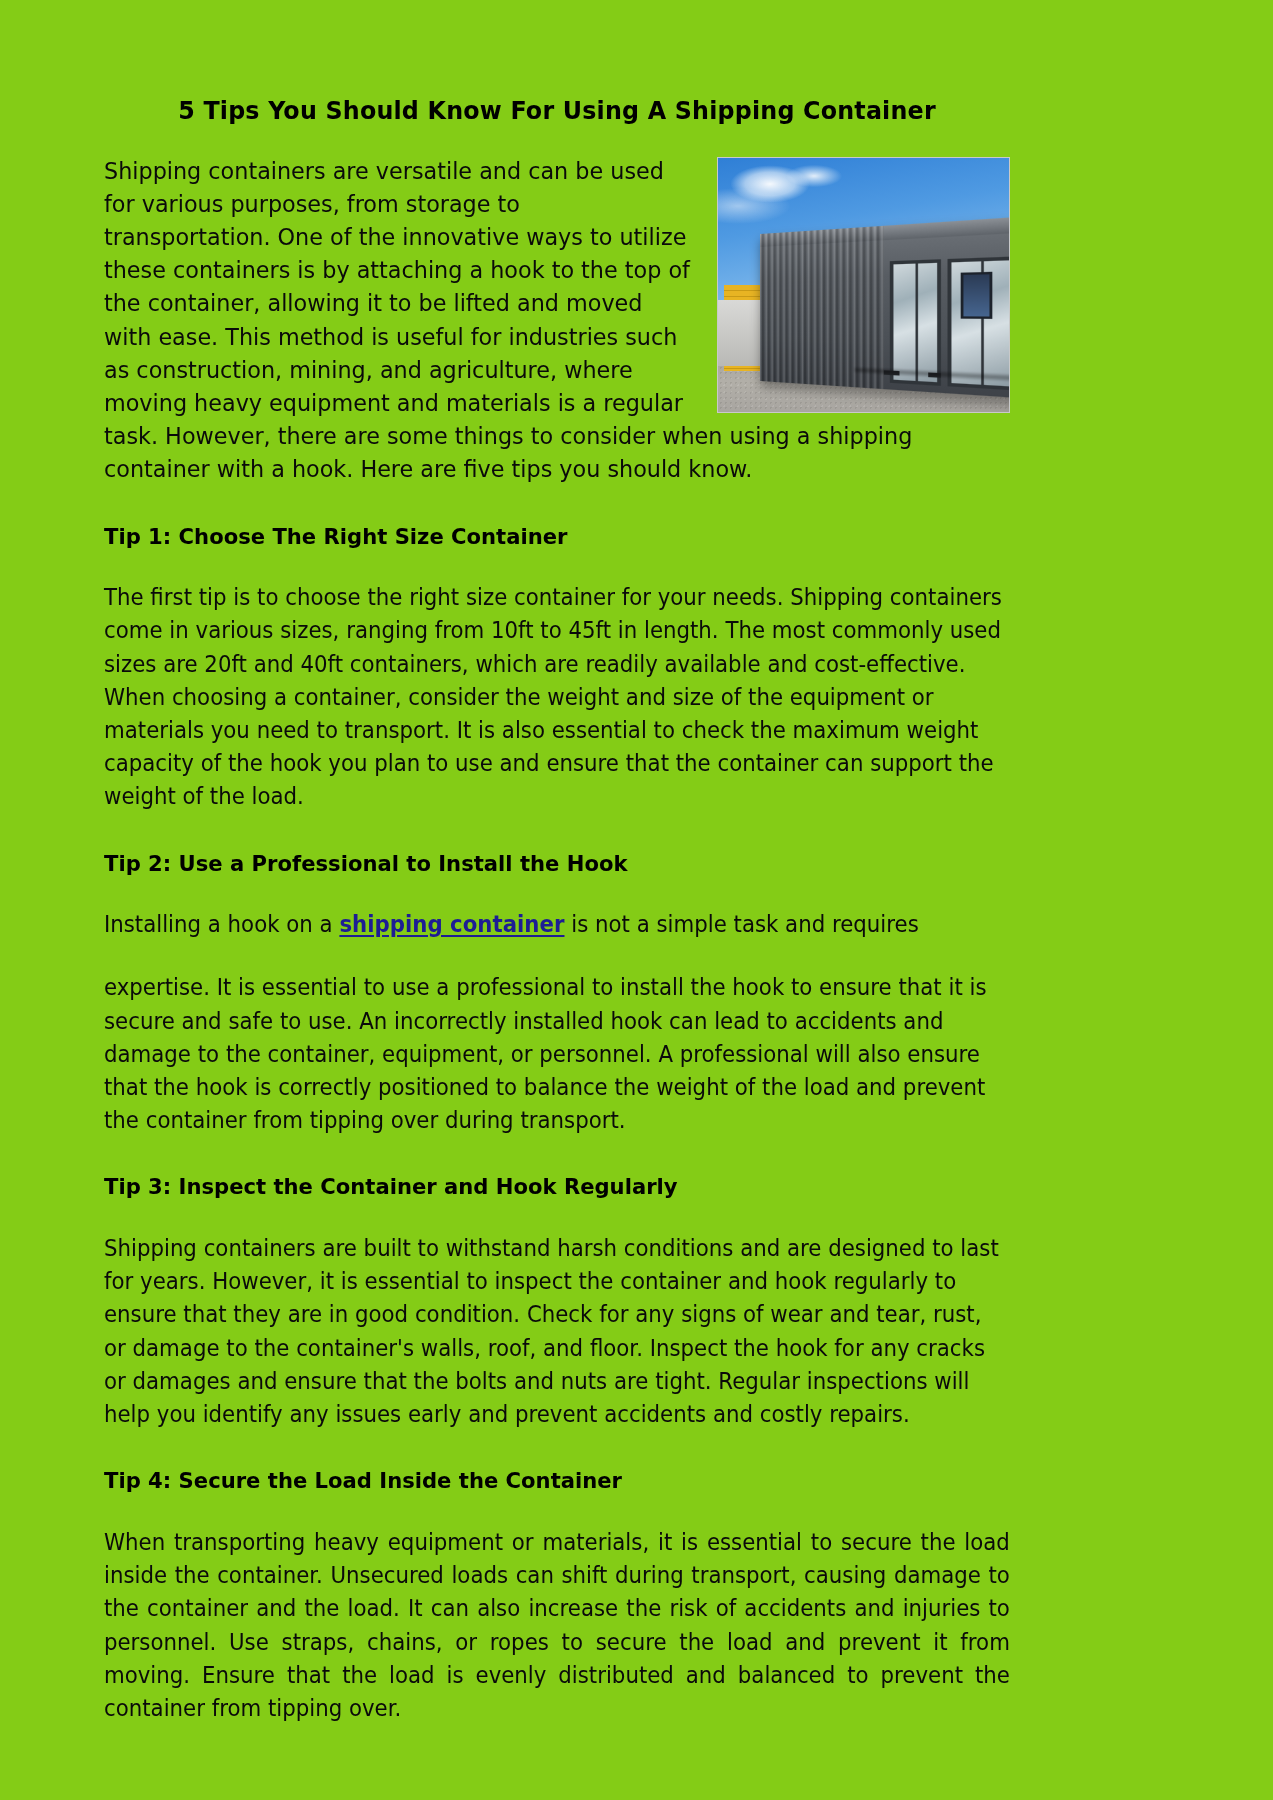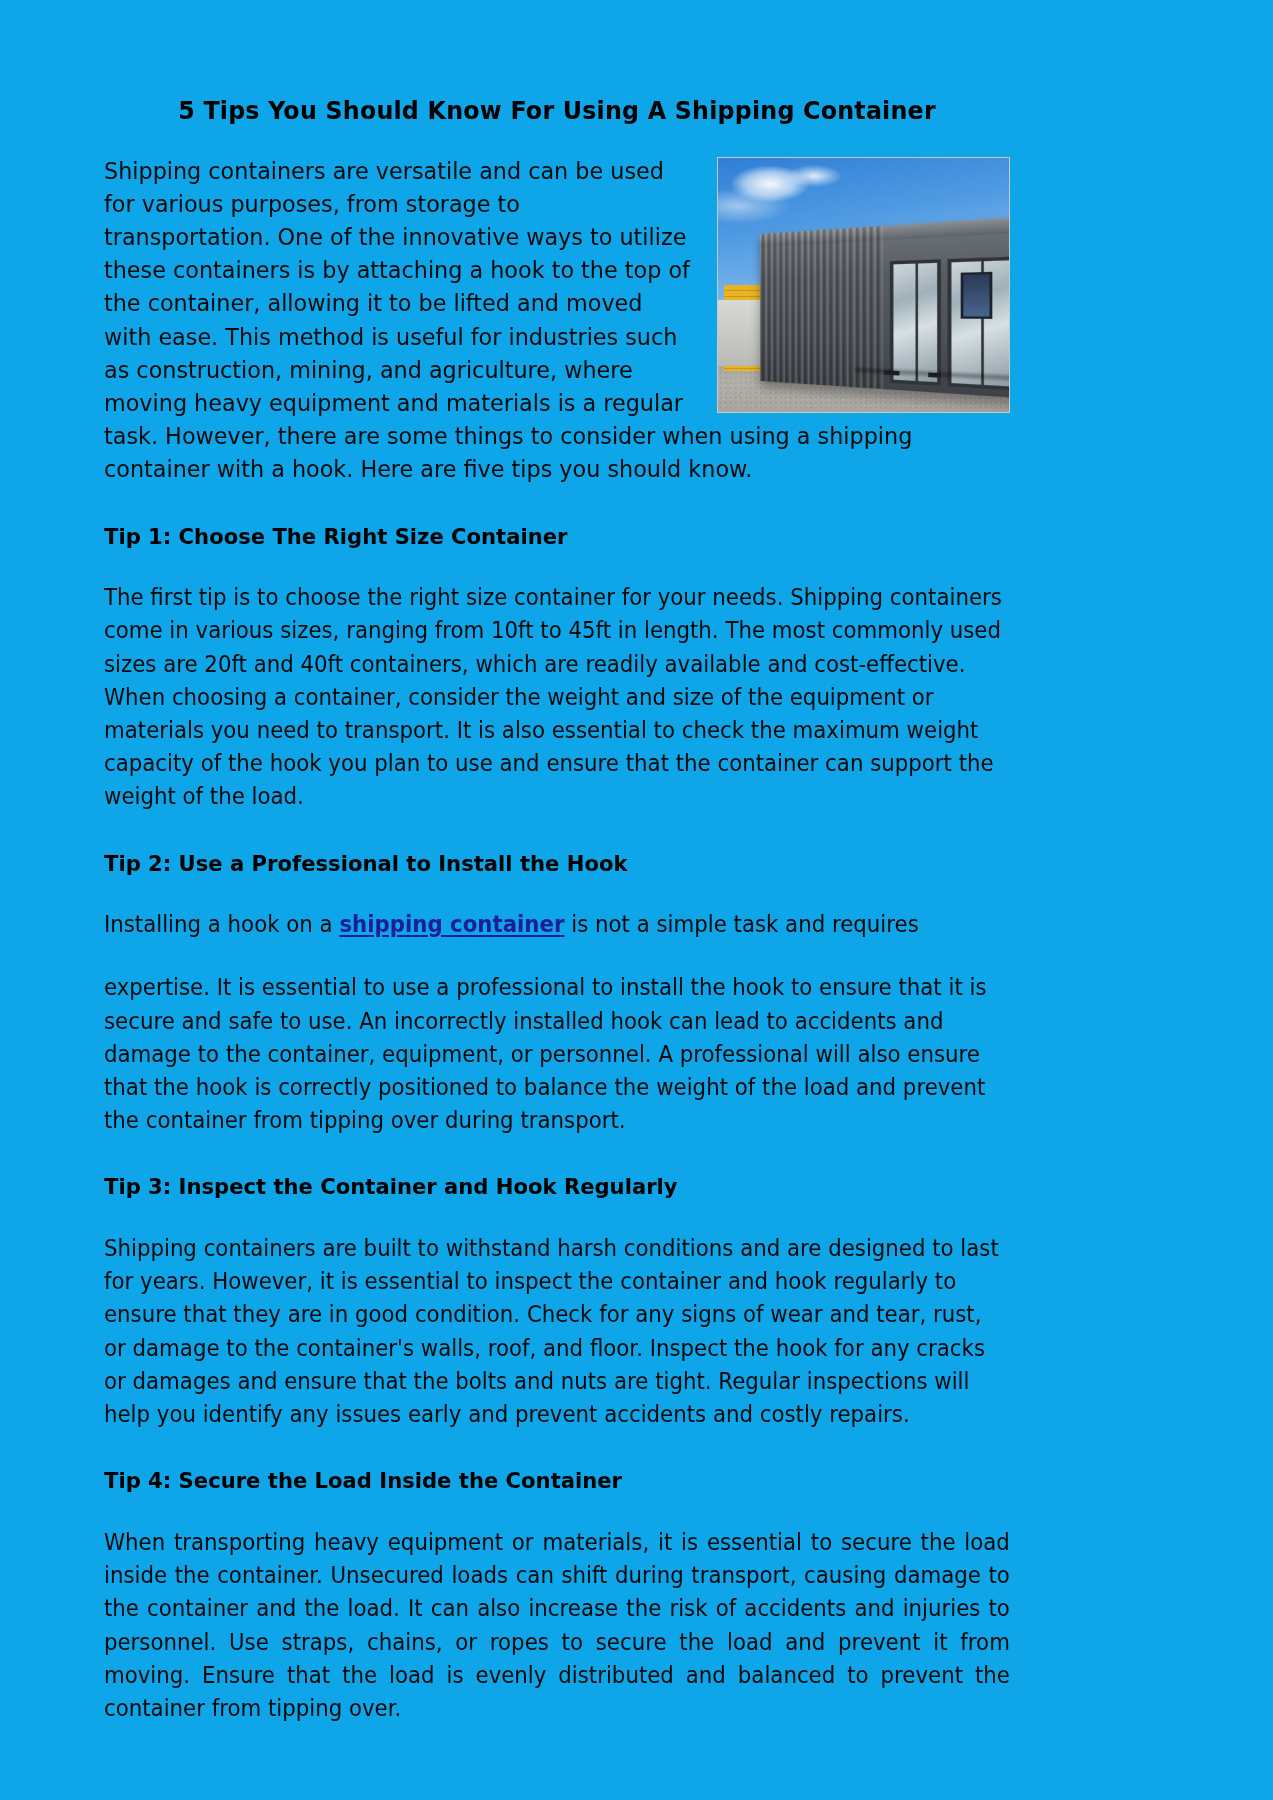--- a/index.html
+++ b/index.html
@@ -11,21 +11,21 @@
     width: 1273px;
     height: 1800px;
     font-family: "DejaVu Sans", sans-serif;
     color: #000000;
     -webkit-font-smoothing: antialiased;
   }
   .page {
     position: relative;
     width: 1273px;
     height: 1800px;
-    background: #0ea5e9;
+    background: #84cc16;
     box-sizing: border-box;
     padding: 0;
     overflow: hidden;
   }
   .content {
     position: absolute;
     left: 104px;
     top: 96px;
     width: 906px;
   }

